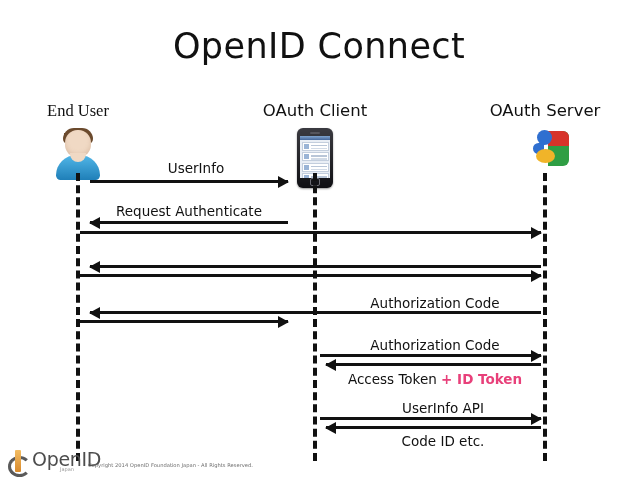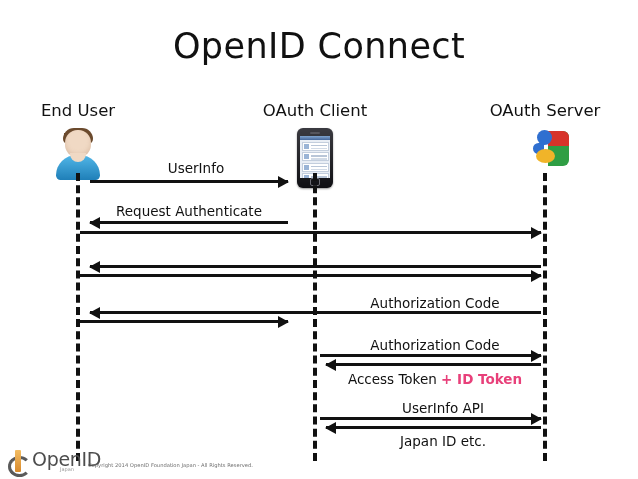--- a/index.html
+++ b/index.html
@@ -41,21 +41,21 @@
   
   .actor-label {
     position: absolute;
     top: 101px;
     font-size: 16.5px;
     color: #111111;
     text-align: center;
     white-space: nowrap;
     font-family: "DejaVu Sans", sans-serif;
   }
-  .actor-label.user   { left: 78px;  transform: translateX(-50%); }
+  .actor-label.user   { left: 78px;  transform: translateX(-50%); font-family: Liberation Serif, serif; }
   .actor-label.client { left: 315px; transform: translateX(-50%); }
   .actor-label.server { left: 545px; transform: translateX(-50%); }
 
   
   .actor-icon {
     position: absolute;
     top: 128px;
   }
 
   
@@ -367,21 +367,21 @@
   <div class="msg-label center" style="left:435px; top:337px;">Authorization Code</div>
   <div class="arrow right" style="left:320px; top:354px; width:221px;"></div>
 
   <div class="arrow left" style="left:326px; top:363px; width:215px;"></div>
   <div class="msg-label center" style="left:435px; top:371px;"><span>Access Token </span><span class="hl">+ ID Token</span></div>
 
   <div class="msg-label center" style="left:443px; top:400px;">UserInfo API</div>
   <div class="arrow right" style="left:320px; top:417px; width:221px;"></div>
 
   <div class="arrow left" style="left:326px; top:426px; width:215px;"></div>
-  <div class="msg-label center" style="left:443px; top:433px;">Japan ID etc.</div>
+  <div class="msg-label center" style="left:443px; top:433px;">Code ID etc.</div>
 
   <div class="footer-logo">
     <div class="mark">
       <div class="ring"></div>
       <div class="bar"></div>
     </div>
     <div class="wordmark">OpenID</div>
     <div class="sub">Japan</div>
   </div>
   <div class="copyright">Copyright 2014 OpenID Foundation Japan - All Rights Reserved.</div>

